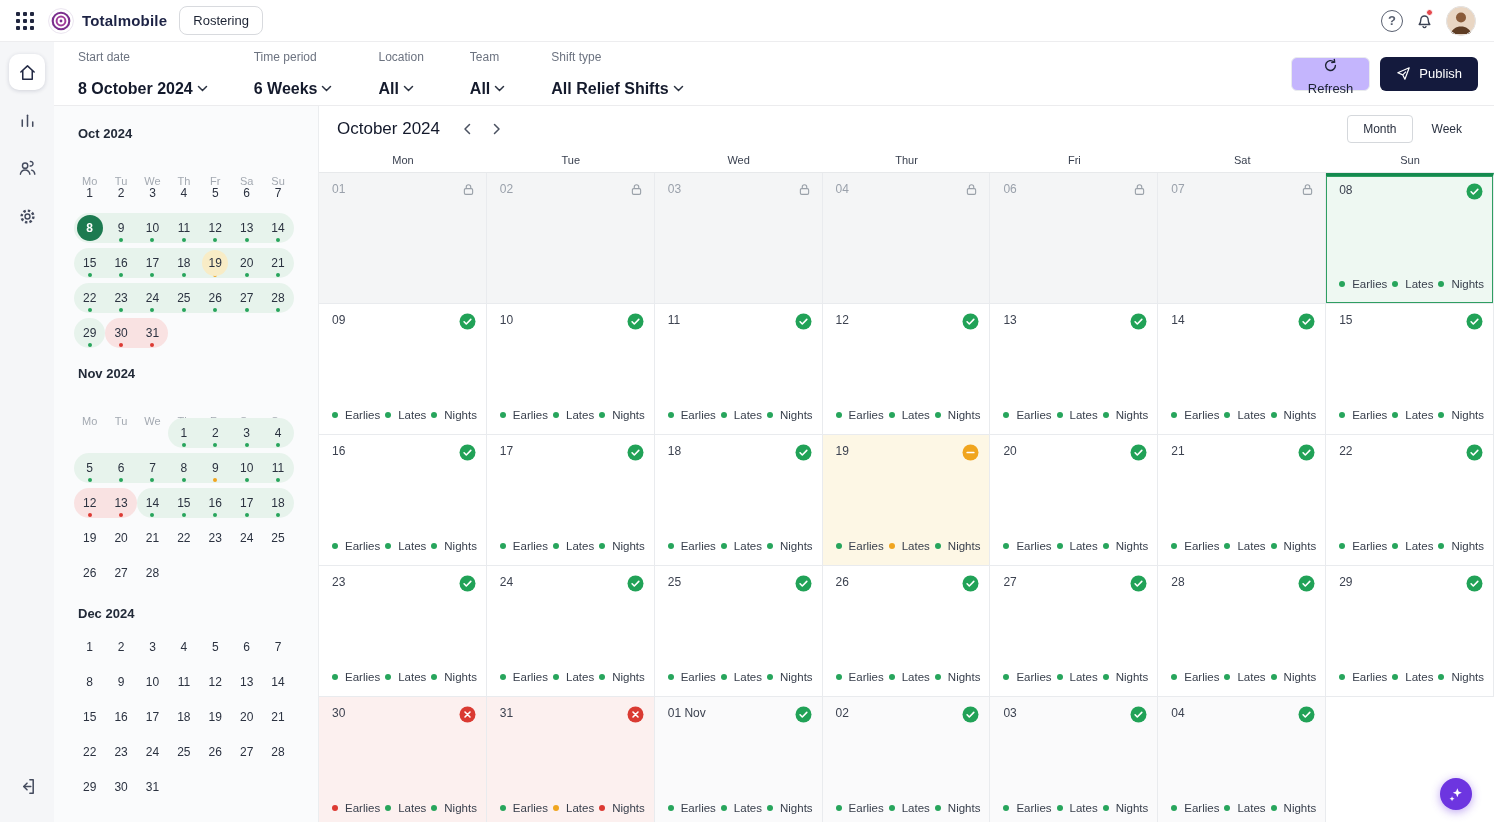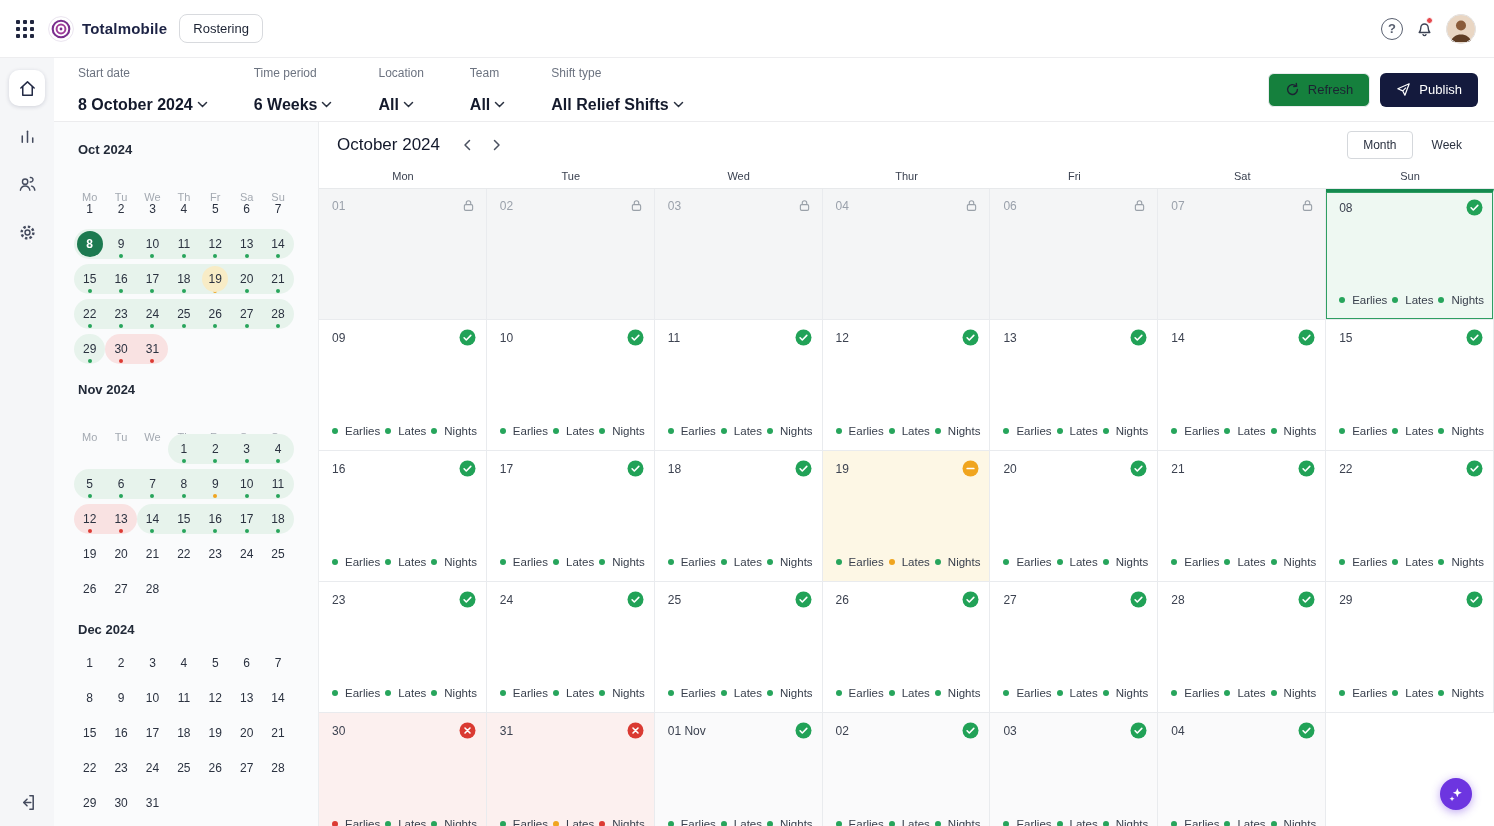--- a/index.html
+++ b/index.html
@@ -1,20 +1,20 @@
 <!DOCTYPE html>
 <html><head>
 <meta charset="utf-8">
 <style>
   * { box-sizing: border-box; margin: 0; padding: 0; }
   html,body { width:1494px; height:826px; overflow:hidden; background:#fff;
     font-family:"Liberation Sans", sans-serif; color:#1d2433; }
 
   
-  .topbar{height:58px;background:#fff;border-bottom:1px solid #ededef;display:flex;align-items:center;padding:0 18px 0 14px;gap:12px;}
+  .topbar{height:42px;background:#fff;border-bottom:1px solid #ededef;display:flex;align-items:center;padding:0 18px 0 14px;gap:12px;}
   .apps{display:grid;grid-template-columns:repeat(3,4px);gap:3px;background:none;border:none;cursor:pointer;padding:2px;}
   .apps span{width:4px;height:4px;background:#20263f;border-radius:1px;}
   .logo-wrap{display:flex;align-items:center;gap:8px;}
   .brand{font-size:15px;font-weight:bold;color:#1c2244;letter-spacing:.2px;}
   .chip{border:1px solid #d8dade;border-radius:8px;padding:6px 13px;font-size:13px;color:#1c2333;background:#fff;cursor:pointer;}
   .tspacer{flex:1;}
   .iconbtn{background:none;border:none;cursor:pointer;display:flex;align-items:center;justify-content:center;}
   .help{width:22px;height:22px;border-radius:50%;border:1.6px solid #596070;color:#596070;font-size:13px;font-weight:bold;}
   .bell{position:relative;}
   .bell .reddot{position:absolute;top:-2px;right:1px;width:7px;height:7px;background:#e5484d;border-radius:50%;border:1.5px solid #fff;}
@@ -28,21 +28,21 @@
   .side-item.logout{margin-top:auto;margin-bottom:2px;}
   .main-col{flex:1;display:flex;flex-direction:column;min-width:0;}
 
   
   .filterbar{height:64px;background:#fff;border-bottom:1px solid #ececee;display:flex;align-items:center;padding:0 16px 0 24px;gap:46px;flex:0 0 auto;}
   .fgroup{cursor:pointer;}
   .flabel{font-size:12px;color:#6c7380;margin-bottom:16px;}
   .fvalue{display:flex;align-items:center;gap:4px;font-size:16px;font-weight:bold;color:#141a2c;}
   .factions{margin-left:auto;display:flex;gap:10px;}
   .btn{height:34px;padding:0 16px;border-radius:6px;font-size:13px;display:flex;align-items:center;gap:8px;cursor:pointer;}
-  .btn-refresh{border:1px solid #e9ebee;background:#15803d;color:#1c2333;}
+  .btn-refresh{border:1px solid #e9ebee;background:#c4b5fd;color:#1c2333;flex-direction:column;}
   .btn-publish{border:none;background:#141a3d;color:#fff;}
 
   
   .content{flex:1;display:flex;min-height:0;background:#15803d;}
 
   
   .minis{width:265px;flex:0 0 auto;background:#fafbfc;border-right:1px solid #ebedef;padding:6px 0 0 20px;overflow:hidden;}
   .mini-title{font-size:13px;font-weight:bold;color:#222a38;margin:14px 0 10px 4px;}
   .mini-row{display:flex;height:35px;}
   .mini-dows{height:26px;}
@@ -72,21 +72,21 @@
   .dow-row{display:grid;grid-template-columns:repeat(7,1fr);height:21px;border-bottom:1px solid #e7e9eb;flex:0 0 auto;}
   .dow{text-align:center;font-size:11px;color:#3a4150;padding-top:2px;}
   .grid{display:grid;grid-template-columns:repeat(7,1fr);grid-auto-rows:131px;flex:1;overflow:hidden;}
   .cell{border-right:1px solid #e9ebee;border-bottom:1px solid #e9ebee;background:#fff;display:flex;flex-direction:column;padding:9px 10px 13px 13px;cursor:pointer;min-width:0;}
   .cell.locked{background:#f4f5f6;cursor:default;}
   .cell.locked .dnum{color:#9aa1ab;}
   .cell.selected{background:#eef8f2;box-shadow:inset 0 0 0 1px #2f9e62;border-top:3px solid #148a4f;padding-top:7px;}
   .cell.warnbg{background:#fdf7e5;}
   .cell.errbg{background:#fcf0ef;}
   .cell.other{background:#fafafb;}
-  .cell-head{display:flex;justify-content:space-between;align-items:center;}
+  .cell-head{display:flex;justify-content:space-between;align-items:flex-start;}
   .dnum{font-size:12px;color:#3c4250;}
   .stat{line-height:0;}
   .shifts{margin-top:auto;display:flex;flex-direction:row;gap:5px;}
   .shift{display:flex;align-items:center;gap:7px;}
   .sdot{width:6px;height:6px;border-radius:50%;flex:0 0 auto;}
   .slab{font-size:11.5px;color:#39404d;}
 
   
   .fab{position:fixed;right:22px;bottom:16px;width:32px;height:32px;border-radius:50%;background:#6d35e0;border:none;cursor:pointer;display:flex;align-items:center;justify-content:center;box-shadow:0 2px 10px rgba(109,53,224,.45);}
 </style>

